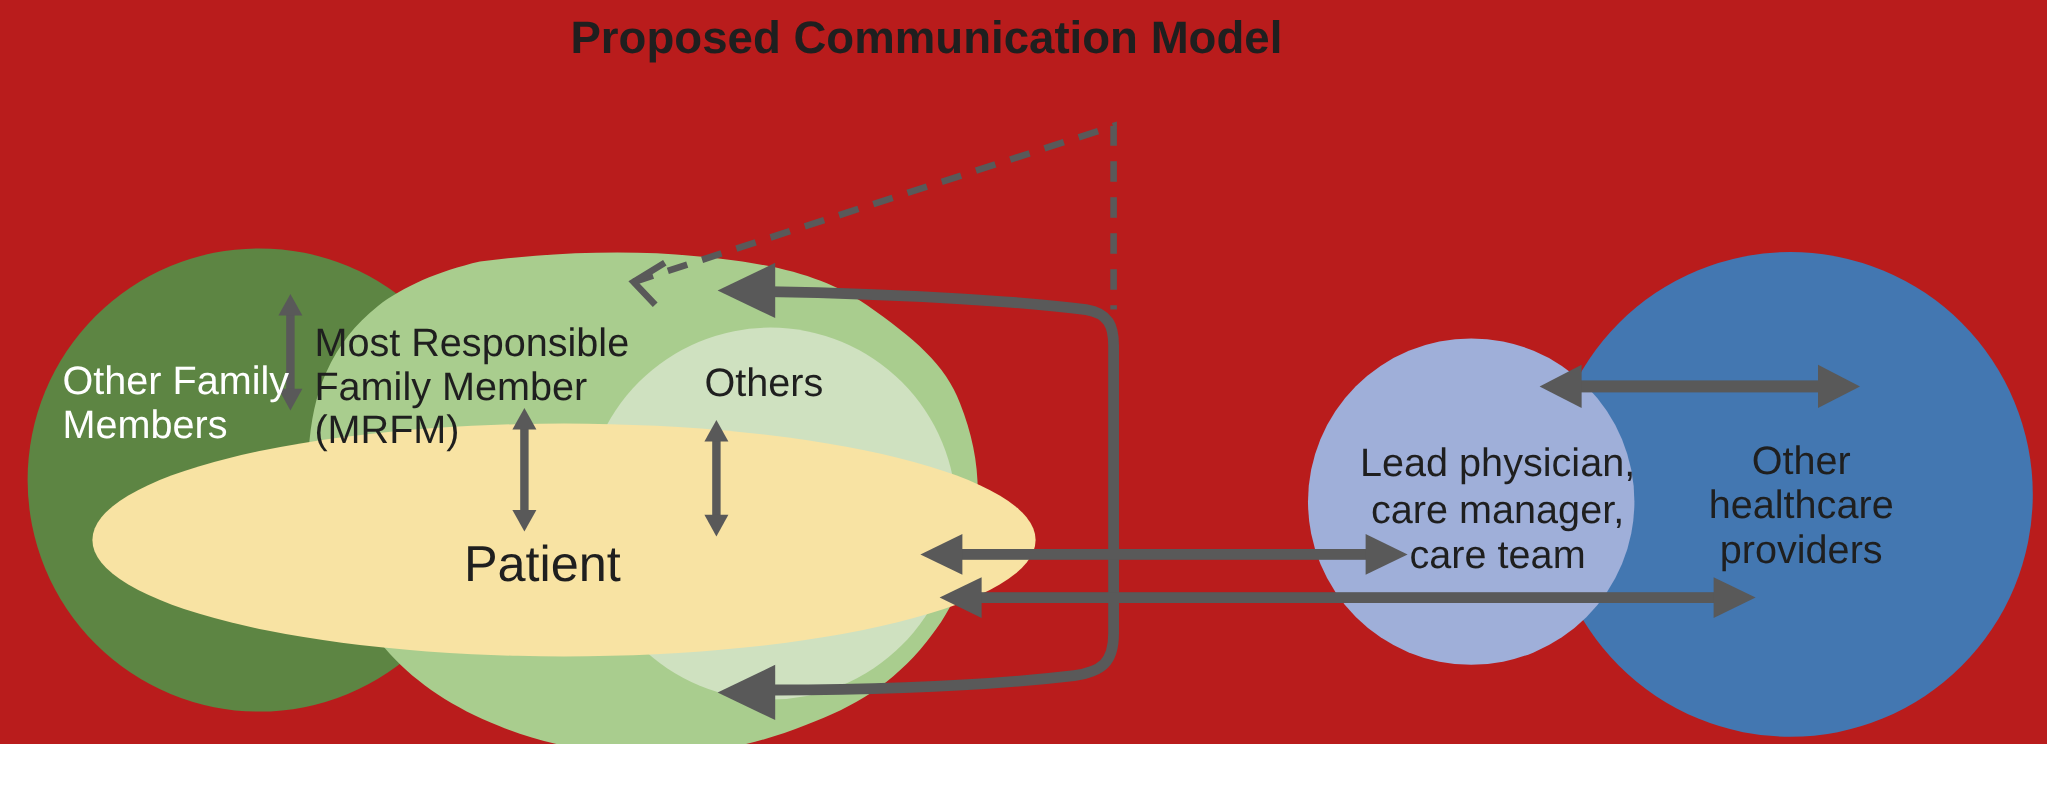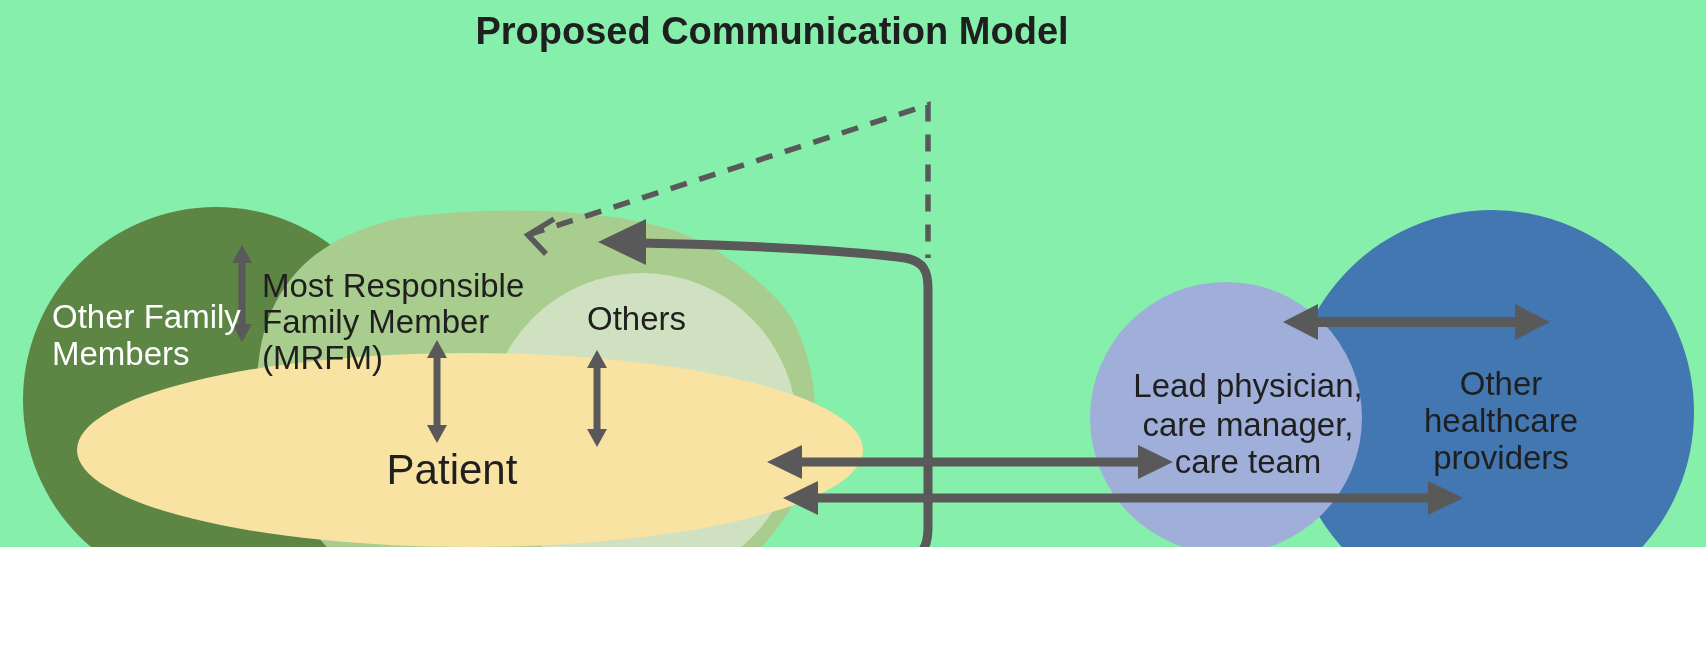--- a/index.html
+++ b/index.html
@@ -1,16 +1,16 @@
 <!DOCTYPE html>
 <html><head>
 <meta charset="utf-8">
 <style>
   html,body{margin:0;padding:0;background:#ffffff;}
-  #stage{position:relative;width:1706px;height:547px;background:#86efac;overflow:hidden;
+  #stage{position:relative;width:1706px;height:620px;background:#b91c1c;overflow:hidden;
          font-family:"Liberation Sans", sans-serif;}
   svg text{font-family:"Liberation Sans", sans-serif;}
 </style>
 </head>
 <body>
 
 <div id="stage">
 <svg width="1706" height="654" viewBox="0 0 1706 654" xmlns="http://www.w3.org/2000/svg">
 
   <text x="772" y="44" text-anchor="middle" font-size="38" font-weight="bold" fill="#1f1f1f">Proposed Communication Model</text>

